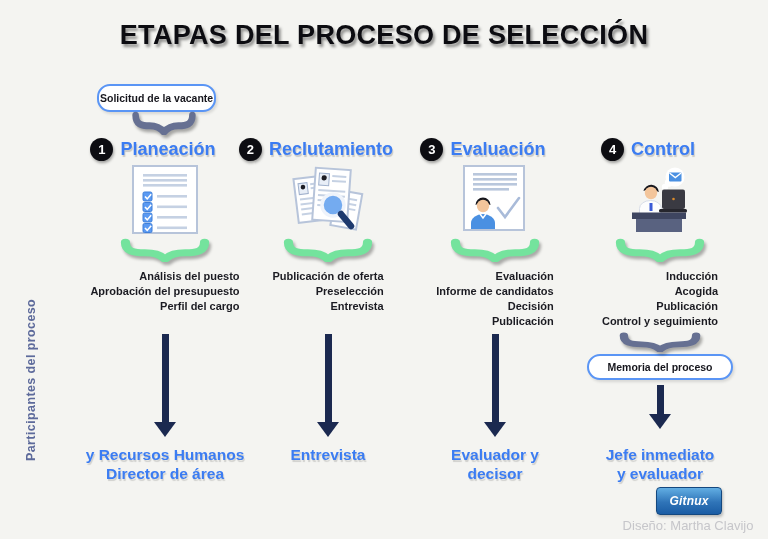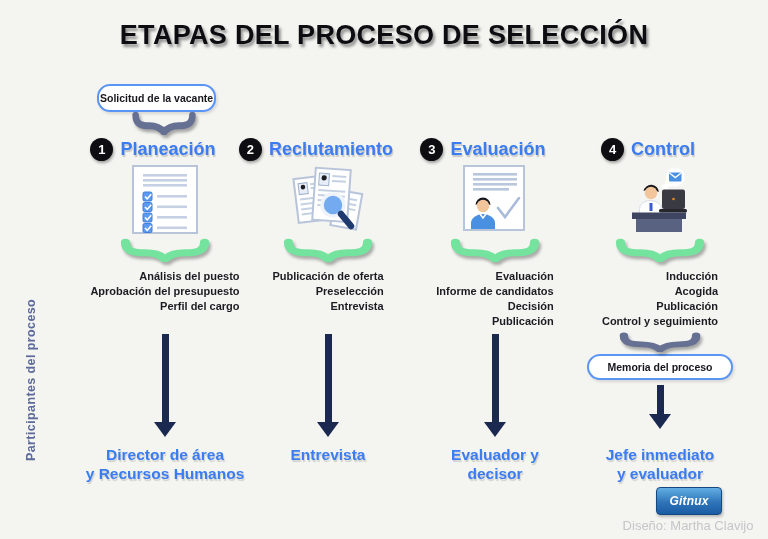--- a/index.html
+++ b/index.html
@@ -117,22 +117,22 @@
           <div>Perfil del cargo</div>
         </div>
     <div class="stage-bottom">
       <div class="arrow arrow-tall">
         <div class="shaft"></div>
         <div class="head"></div>
       </div>
 
     </div>
     <div class="stage-participant">
+          <div>y Recursos Humanos</div>
           <div>Director de área</div>
-          <div>y Recursos Humanos</div>
         </div>
   </div>
 
   <div class="stage-column">
     <div class="stage-header">
       <span class="stage-number">2</span>
       <span class="stage-title">Reclutamiento</span>
     </div>
     <div class="stage-icon"><svg viewBox="0 0 78 70">
     <g transform="rotate(-7 24 34)">

